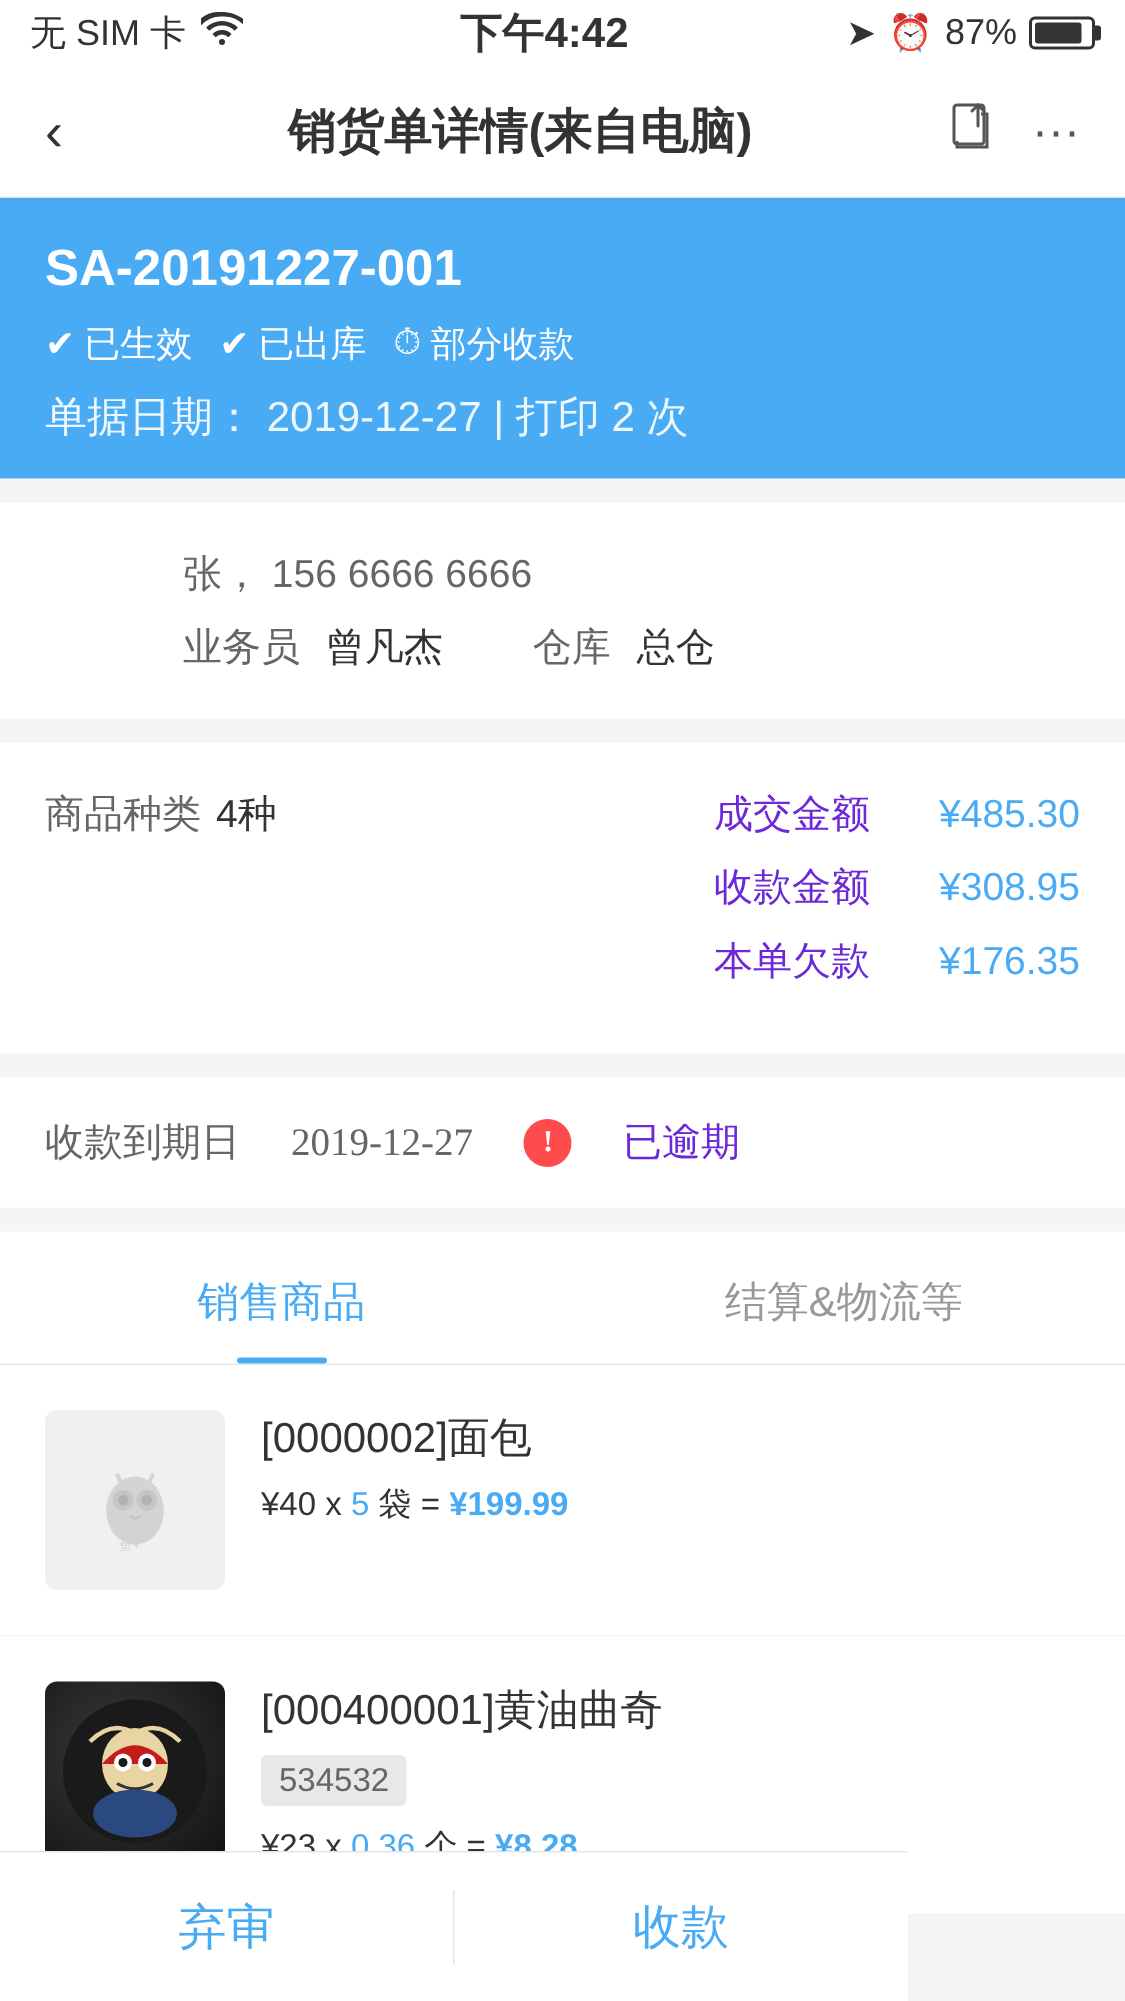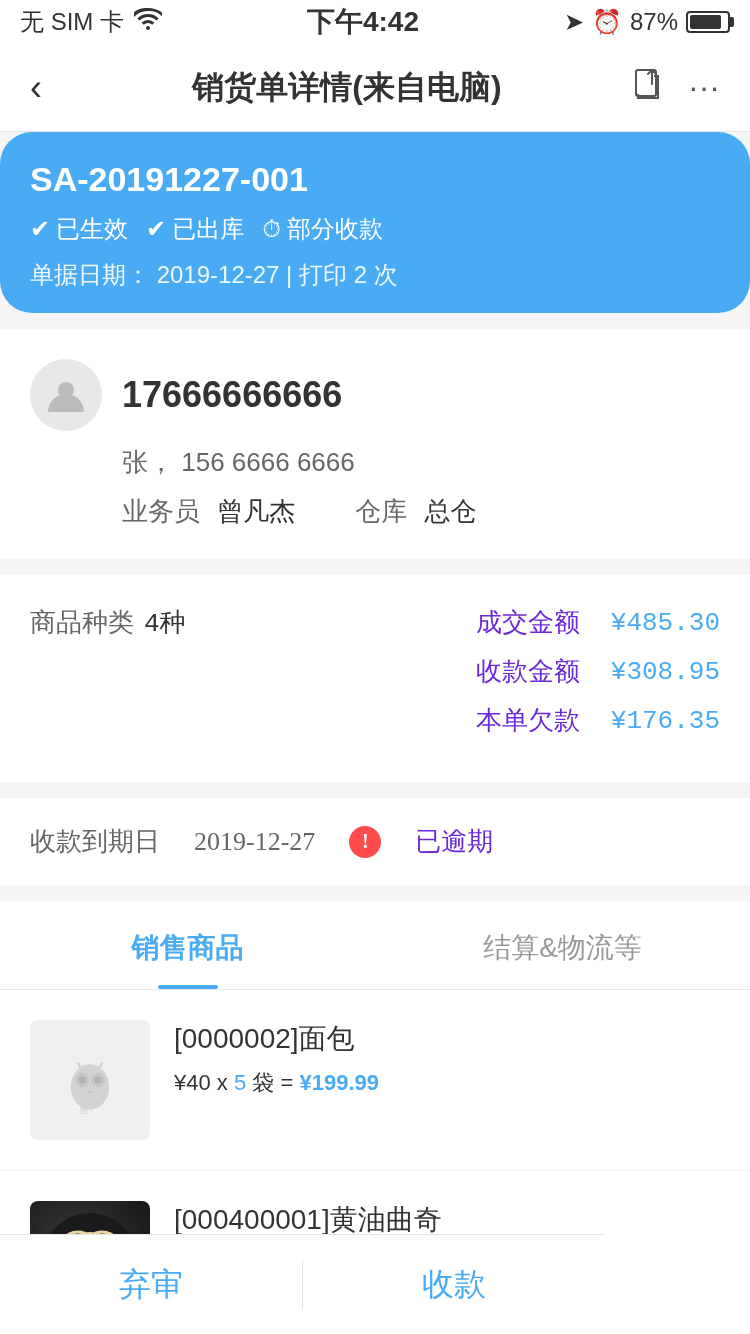--- a/index.html
+++ b/index.html
@@ -57,33 +57,32 @@
     .nav-actions { display: flex; gap: 24px; align-items: center; }
     .nav-action-btn {
       font-size: 32px; color: #555; cursor: pointer;
     }
 
     
     .order-banner {
       background: #4AABF5;
       padding: 28px 30px 22px;
       color: #fff;
-      border-radius: 32px;
     }
     .order-id {
       font-size: 34px; font-weight: 700; margin-bottom: 14px;
     }
     .order-status-row {
       display: flex; align-items: center; gap: 18px; margin-bottom: 14px;
     }
     .status-badge {
       display: flex; align-items: center; gap: 6px; font-size: 24px;
     }
     .order-date-row {
-      font-size: 24px; color: rgba(255,255,255,0.9);
+      font-size: 28px; color: rgba(255,255,255,0.9);
     }
 
     
     .customer-section {
       background: #fff;
       padding: 30px;
       margin-top: 16px;
     }
     .customer-row {
       display: flex; align-items: center; gap: 20px; margin-bottom: 14px;
@@ -107,21 +106,20 @@
     .meta-value { color: #333; font-weight: 500; margin-left: 10px; }
 
     
     .stats-section {
       background: #fff;
       padding: 30px;
       margin-top: 16px;
       display: flex;
       align-items: flex-start;
       gap: 12px;
-      font-family: Liberation Mono, monospace;
     }
     .stats-left {
       flex: 1;
     }
     .stats-item {
       display: flex; align-items: center; gap: 10px;
       font-size: 26px; color: #666; margin-bottom: 4px;
     }
     .stats-item-value { color: #333; font-weight: 500; }
     .stats-right {
@@ -163,21 +161,21 @@
       border-bottom: 1px solid #e5e5e5;
     }
     .tabs-row {
       display: flex;
     }
     .tab {
       flex: 1; text-align: center; padding: 28px 0 22px;
       font-size: 28px; color: #999; cursor: pointer; position: relative;
     }
     .tab.active {
-      color: #4AABF5; font-weight: 700;
+      color: #4AABF5; font-weight: 400;
     }
     .tab.active::after {
       content: ''; position: absolute; bottom: 0; left: 50%; transform: translateX(-50%);
       width: 60px; height: 4px; background: #4AABF5; border-radius: 2px;
     }
 
     
     .product-list {
       background: #fff;
     }
@@ -285,29 +283,20 @@
     </span>
   </div>
   <div class="order-date-row">
     <span>单据日期：</span>
     <span>2019-12-27</span>
     <span>| 打印 2 次</span>
   </div>
 </div>
 
 <div class="customer-section">
-  <div class="customer-row">
-    <div class="avatar">
-      <svg width="42" height="42" viewBox="0 0 42 42" fill="none">
-        <circle cx="21" cy="16" r="8" fill="#bbb"></circle>
-        <path d="M3 38c0-9.94 8.06-18 18-18s18 8.06 18 18" fill="#bbb"></path>
-      </svg>
-    </div>
-    <span class="customer-name">17666666666</span>
-  </div>
   <div class="customer-sub">
     <span>张，</span>
     <span>156 6666 6666</span>
   </div>
   <div class="customer-meta">
     <div>
       <span class="meta-label">业务员</span>
       <span class="meta-value">曾凡杰</span>
     </div>
     <div>

